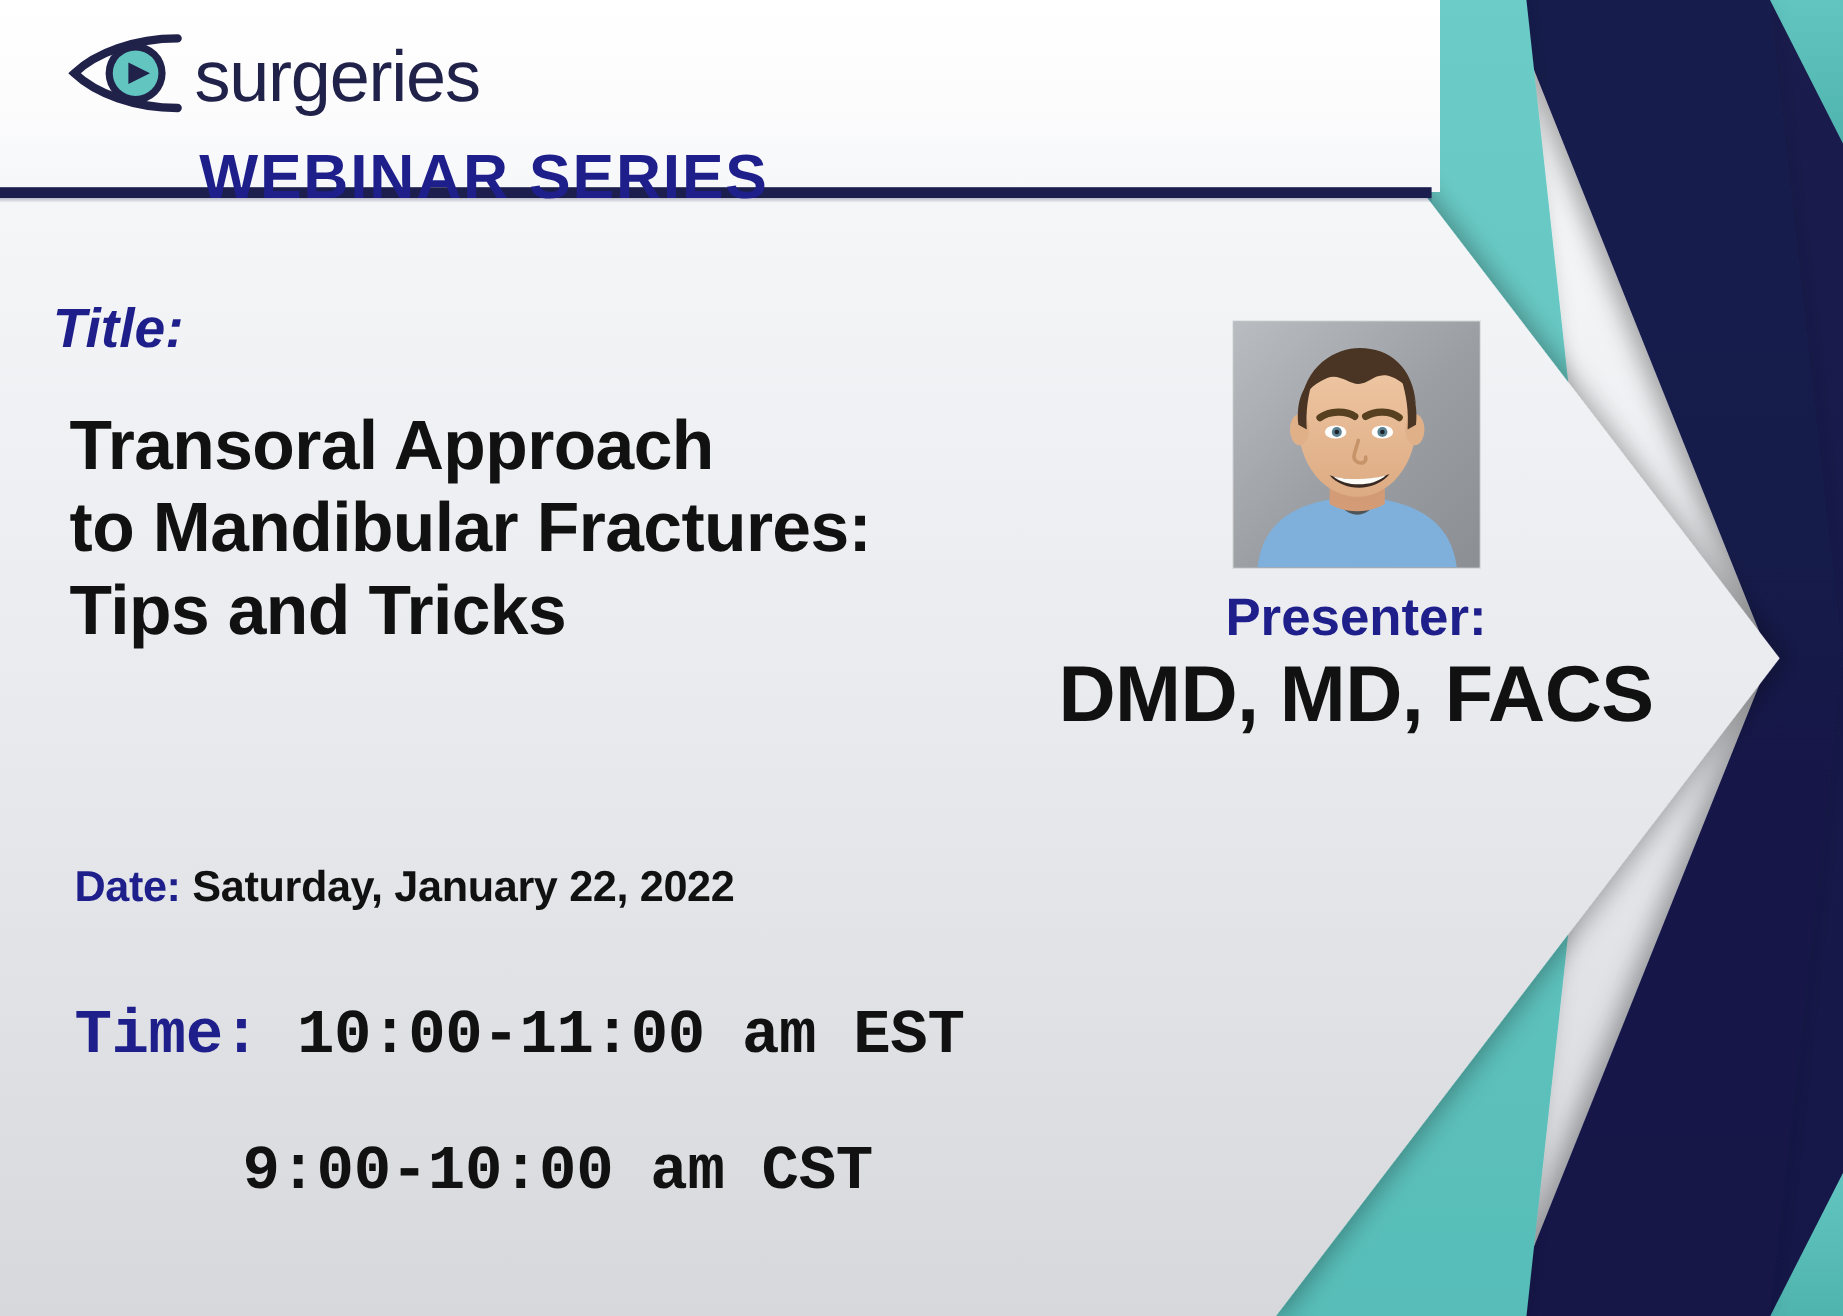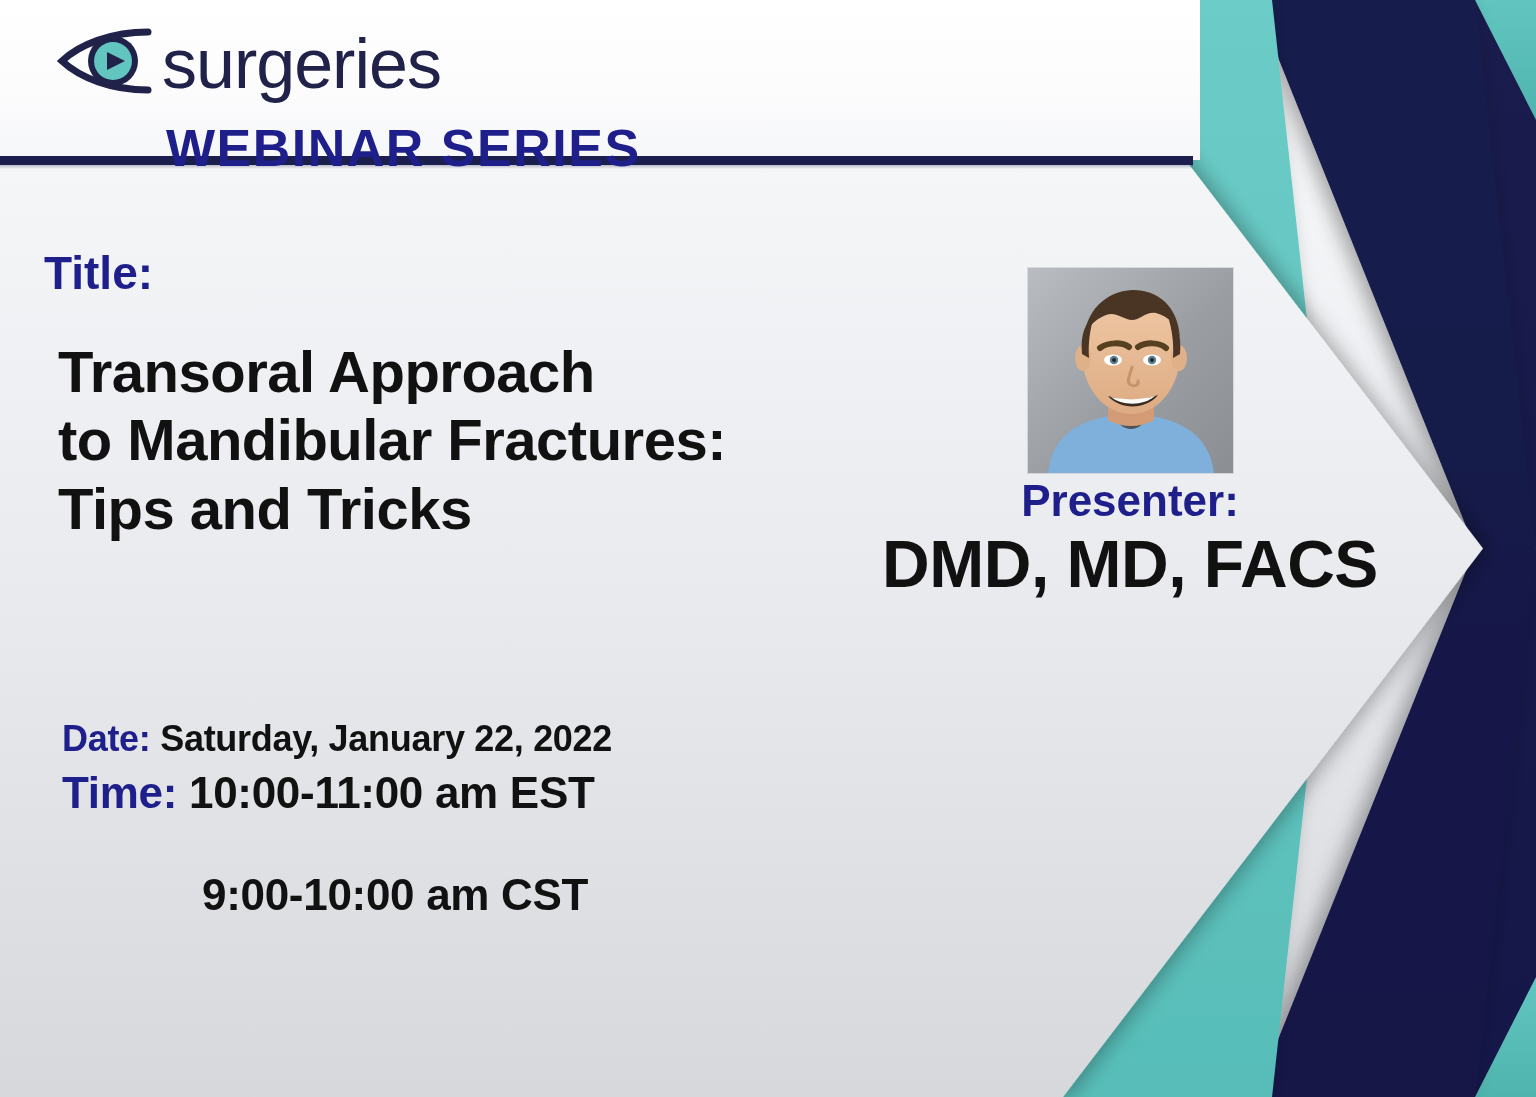--- a/index.html
+++ b/index.html
@@ -56,21 +56,21 @@
   .logo-row {
     position: absolute;
     left: 52px;
     top: 22px;
     display: flex;
     align-items: center;
     z-index: 5;
   }
   .logo-eye { width: 104px; height: 78px; display:block; }
   .wordmark {
-    font-size: 70px;
+    font-size: 60px;
     font-weight: 300;
     letter-spacing: -1px;
     color: #21224a;
     line-height: 1;
     margin-left: 6px;
     margin-top: 6px;
   }
   .webinar-series {
     position: absolute;
     left: 166px;
@@ -88,20 +88,21 @@
   .label-blue {
     color: #1f1f8c;
     font-weight: bold;
   }
   .title-label {
     position: absolute;
     left: 44px;
     top: 246px;
     font-size: 46px;
     z-index: 5;
+    font-style: italic;
   }
   .talk-title {
     position: absolute;
     left: 58px;
     top: 338px;
     font-size: 58px;
     font-weight: bold;
     color: #111111;
     line-height: 1.18;
     letter-spacing: -0.5px;
@@ -120,21 +121,21 @@
   }
   .headshot {
     width: 205px;
     height: 205px;
     display: block;
     margin: 0 auto;
     background: #9b9ea3;
     box-shadow: 0 0 0 1px rgba(0,0,0,0.10);
   }
   .presenter-label {
-    margin-top: 4px;
+    margin-top: 18px;
     font-size: 44px;
     font-weight: bold;
     color: #1f1f8c;
     line-height: 1.1;
   }
   .presenter-name {
     font-size: 50px;
     font-weight: bold;
     color: #111111;
     line-height: 1.2;
@@ -155,27 +156,28 @@
     top: 718px;
     font-size: 36px;
     font-weight: bold;
     color: #111111;
     z-index: 5;
     letter-spacing: -0.3px;
   }
   .time-block {
     position: absolute;
     left: 62px;
-    top: 764px;
-    font-size: 44px;
+    top: 830px;
+    font-size: 52px;
     font-weight: bold;
     color: #111111;
     z-index: 5;
     letter-spacing: -0.3px;
     line-height: 1.32;
+    font-family: Liberation Mono, monospace;
   }
   .time-line2 { display: block; padding-left: 140px; margin-top: 44px; }
 </style>
 </head>
 <body>
 
 <div id="poster">
 
   <svg class="chev-layer" viewBox="0 0 1536 1097" preserveAspectRatio="none">
     <defs>

